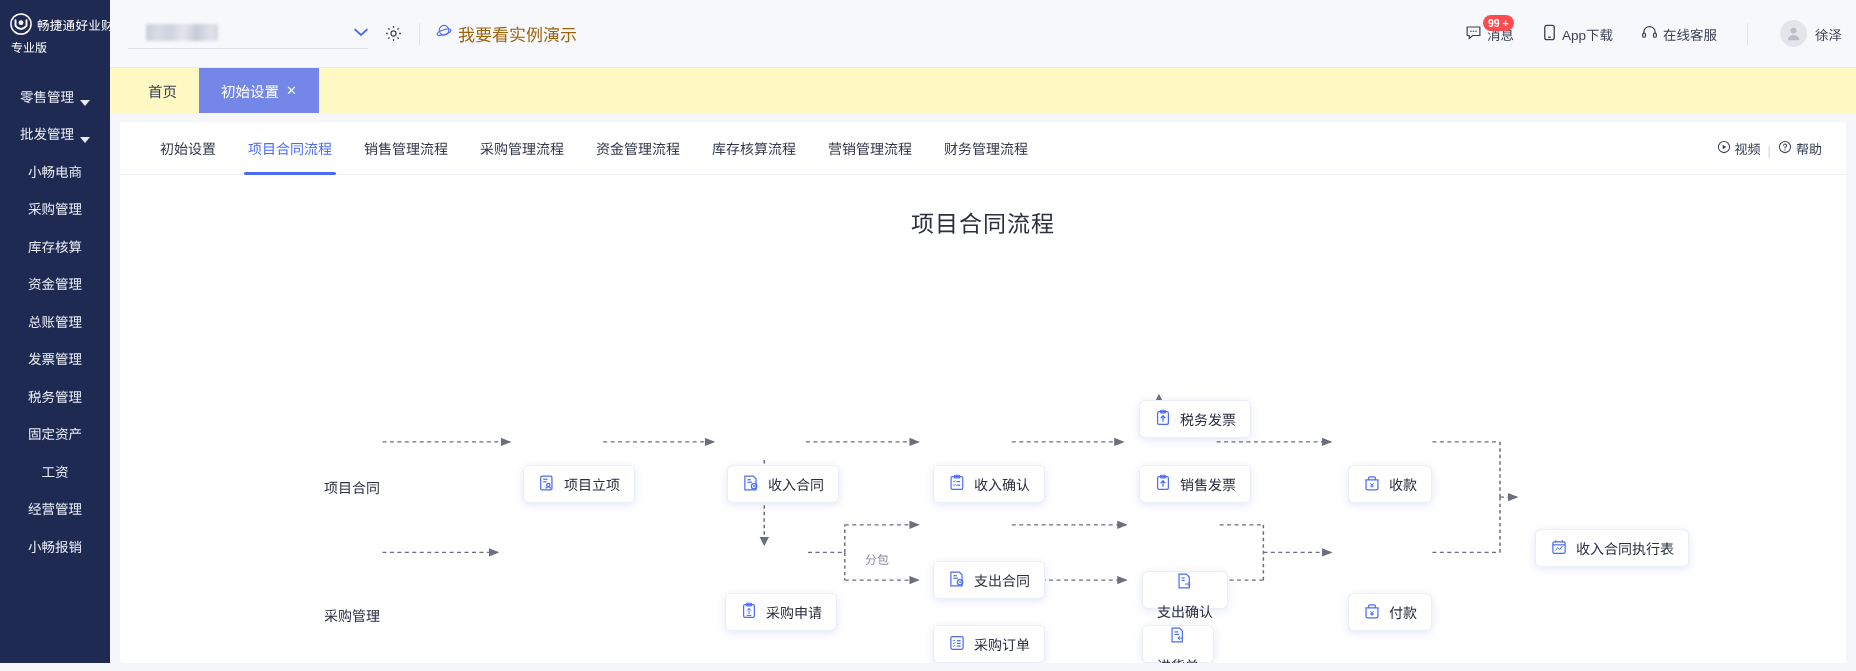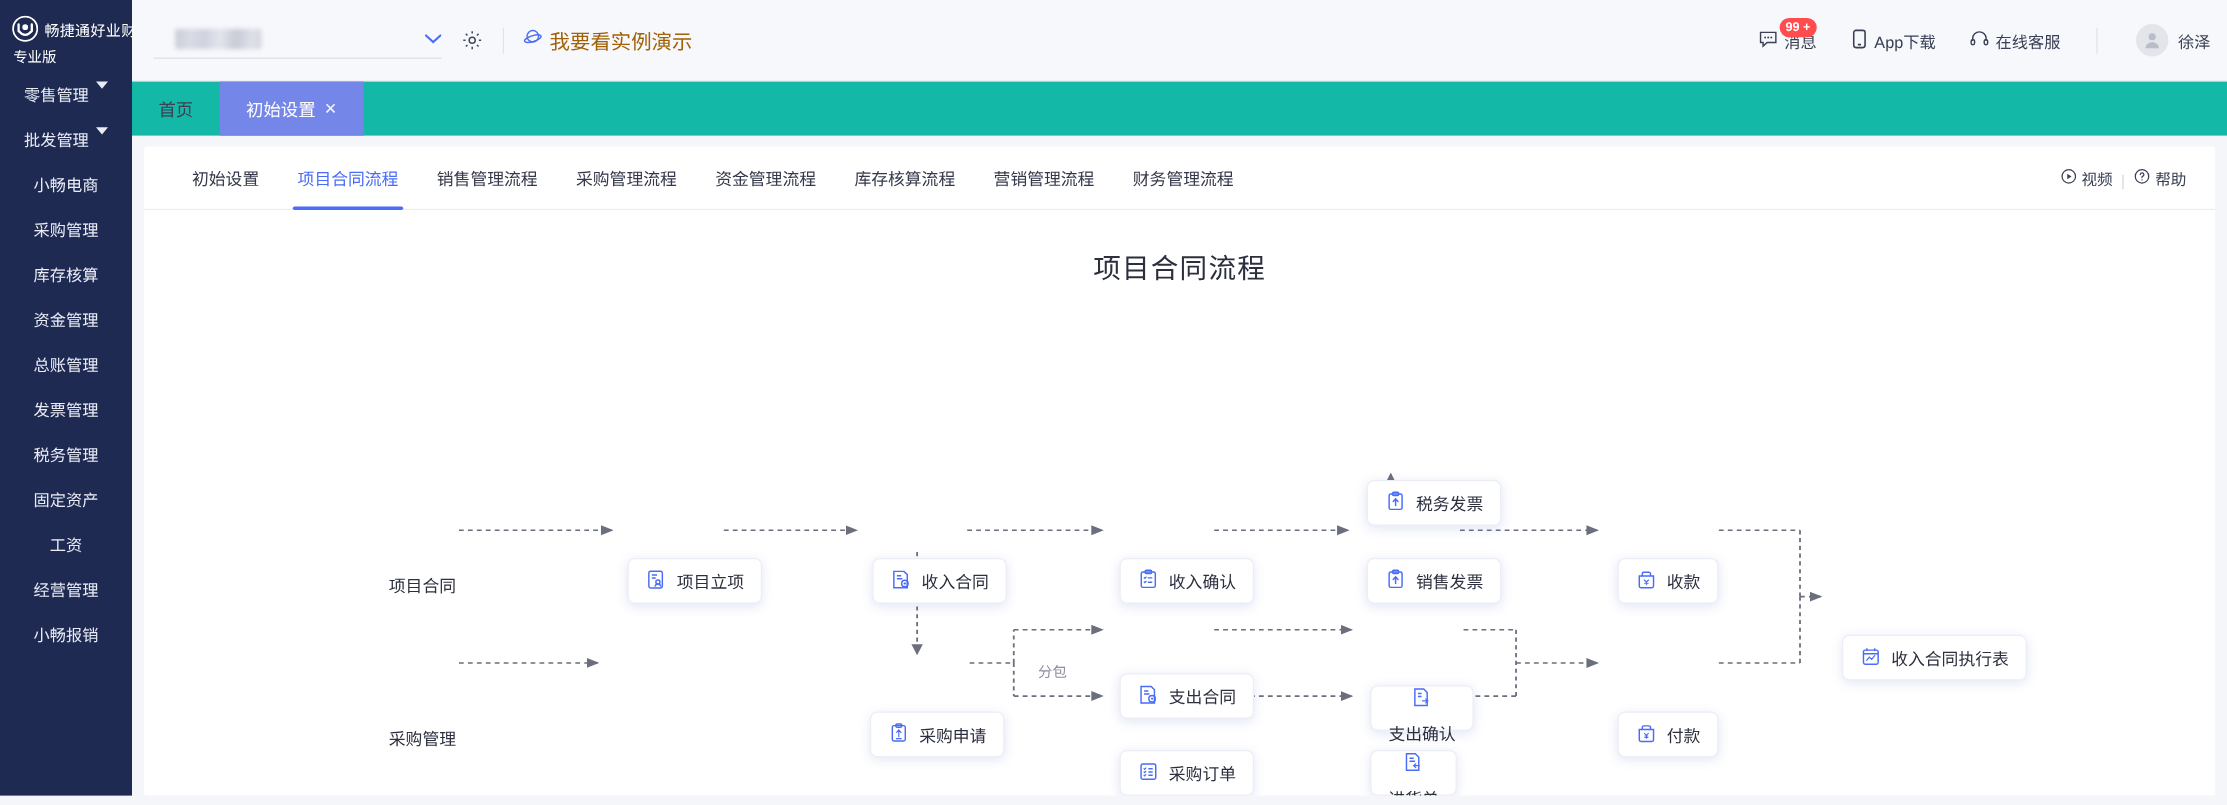--- a/index.html
+++ b/index.html
@@ -24,21 +24,21 @@
   }
   .brand-top { display:flex; align-items:center; gap:5px; }
   .brand-logo { width:22px; height:22px; flex:0 0 22px; }
   .brand-name {
     font-size:12.5px; color:#ffffff; letter-spacing:.3px; white-space:nowrap;
     font-weight:500;
   }
   .brand-sub { font-size:12px; color:#ffffff; margin-top:3px; padding-left:1px; font-weight:500;}
   .nav { display:flex; flex-direction:column; }
   .nav-item {
-    height:37.5px; display:flex; align-items:flex-start; justify-content:center;
+    height:37.5px; display:flex; align-items:flex-end; justify-content:center;
     gap:6px; font-size:13.5px; color:#e9ebf5; cursor:pointer; white-space:nowrap;
   }
   .caret-down {
     width:0;height:0;border-left:5px solid transparent;border-right:5px solid transparent;
     border-top:6px solid #e9ebf5; display:inline-block;
   }
 
   
   .right { flex:1; display:flex; flex-direction:column; background:#f5f6fa; min-width:0;}
 
@@ -71,21 +71,21 @@
     font-weight:bold; white-space:nowrap;
   }
   .avatar-wrap { display:flex; align-items:center; gap:8px; padding-left:16px; cursor:pointer;}
   .avatar {
     width:27px;height:27px;border-radius:50%;background:#e3e5ea;
     display:flex;align-items:center;justify-content:center;
   }
   .uname { font-size:13.5px; color:#3a4154; white-space:nowrap;text-align:right; }
 
   
-  .tabstrip { height:45px; background:#14b8a6; display:flex; align-items:stretch; padding-left:0; }
+  .tabstrip { height:45px; background:#fef9c3; display:flex; align-items:stretch; padding-left:16px; }
   .tab {
     display:flex; align-items:center; gap:7px; padding:0 22px; font-size:14.5px;
     color:#3a4154; cursor:pointer;
   }
   .tab.active { background:#7487e8; color:#ffffff; }
   .tab .x { font-size:13px; opacity:.9; }
 
   
   .content {
     margin:9px 10px 0 10px; background:#ffffff; border-radius:3px;

